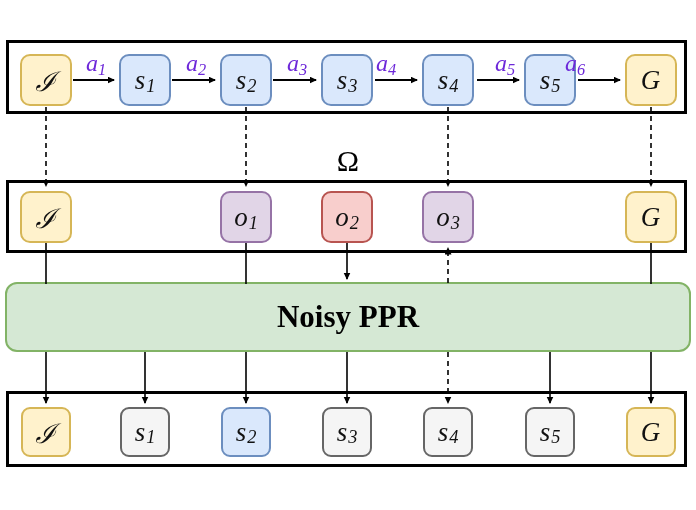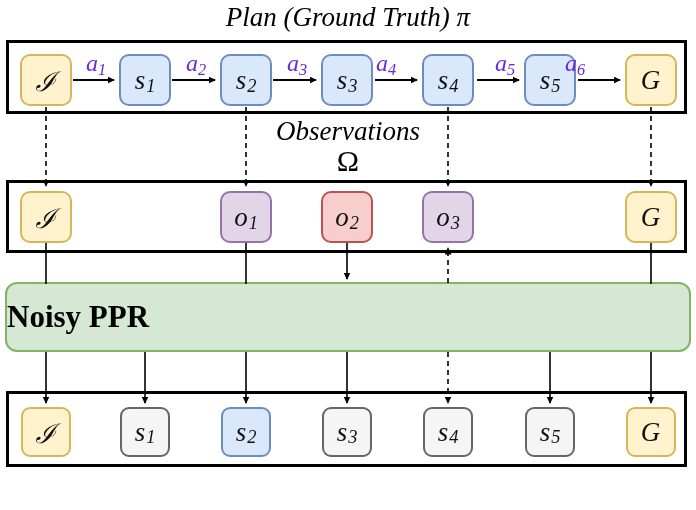--- a/index.html
+++ b/index.html
@@ -51,21 +51,21 @@
   }
   .omega{
     left:0;top:144px;width:696px;
     font-size:30px;color:#000;z-index:2;
   }
   .ppr{
     position:absolute;
     left:5px;top:282px;width:686px;height:70px;
     background:#D5E8D4;border:2.5px solid #82B366;
     border-radius:12px;box-sizing:border-box;
-    display:flex;align-items:center;
+    display:flex;align-items:center;justify-content:center;
     font-weight:bold;font-size:31px;color:#000;
     z-index:2;
   }
   .out-label{
     left:0;top:469px;width:696px;
     font-size:29px;color:#000;
   }
   .out-label .script{font-style:italic;font-size:31px;}
   
   .edge-label{
@@ -75,21 +75,20 @@
     z-index:4;background:transparent;
   }
   .edge-label .sub{font-size:0.68em;vertical-align:-0.25em;}
   svg.arrows{position:absolute;left:0;top:0;z-index:2;}
 </style>
 </head>
 <body>
 
 <div id="canvas">
 
-  <div class="abs ctext title">Plan (Ground Truth) π</div>
 
   <div class="frame" style="left:6px;top:40px;width:681px;height:74px;"></div>
 
   <div class="node c-yellow" style="left:20px;top:54px;">
       <span class="base">ℐ</span>
       <span class="sub"></span>
     </div>
   <div class="node c-blue" style="left:119px;top:54px;">
       <span class="base">s</span>
       <span class="sub">1</span>
@@ -115,21 +114,20 @@
       <span class="sub"></span>
     </div>
 
   <div class="edge-label" style="left:74px;"><span>a</span><span class="sub">1</span></div>
   <div class="edge-label" style="left:174px;"><span>a</span><span class="sub">2</span></div>
   <div class="edge-label" style="left:275px;"><span>a</span><span class="sub">3</span></div>
   <div class="edge-label" style="left:364px;"><span>a</span><span class="sub">4</span></div>
   <div class="edge-label" style="left:483px;"><span>a</span><span class="sub">5</span></div>
   <div class="edge-label" style="left:553px;"><span>a</span><span class="sub">6</span></div>
 
-  <div class="abs ctext obs-label">Observations</div>
   <div class="abs ctext omega">Ω</div>
 
   <div class="frame" style="left:6px;top:180px;width:681px;height:73px;"></div>
 
   <div class="node c-yellow" style="left:20px;top:191px;">
       <span class="base">ℐ</span>
       <span class="sub"></span>
     </div>
   <div class="node c-purple" style="left:220px;top:191px;">
       <span class="base">o</span>

